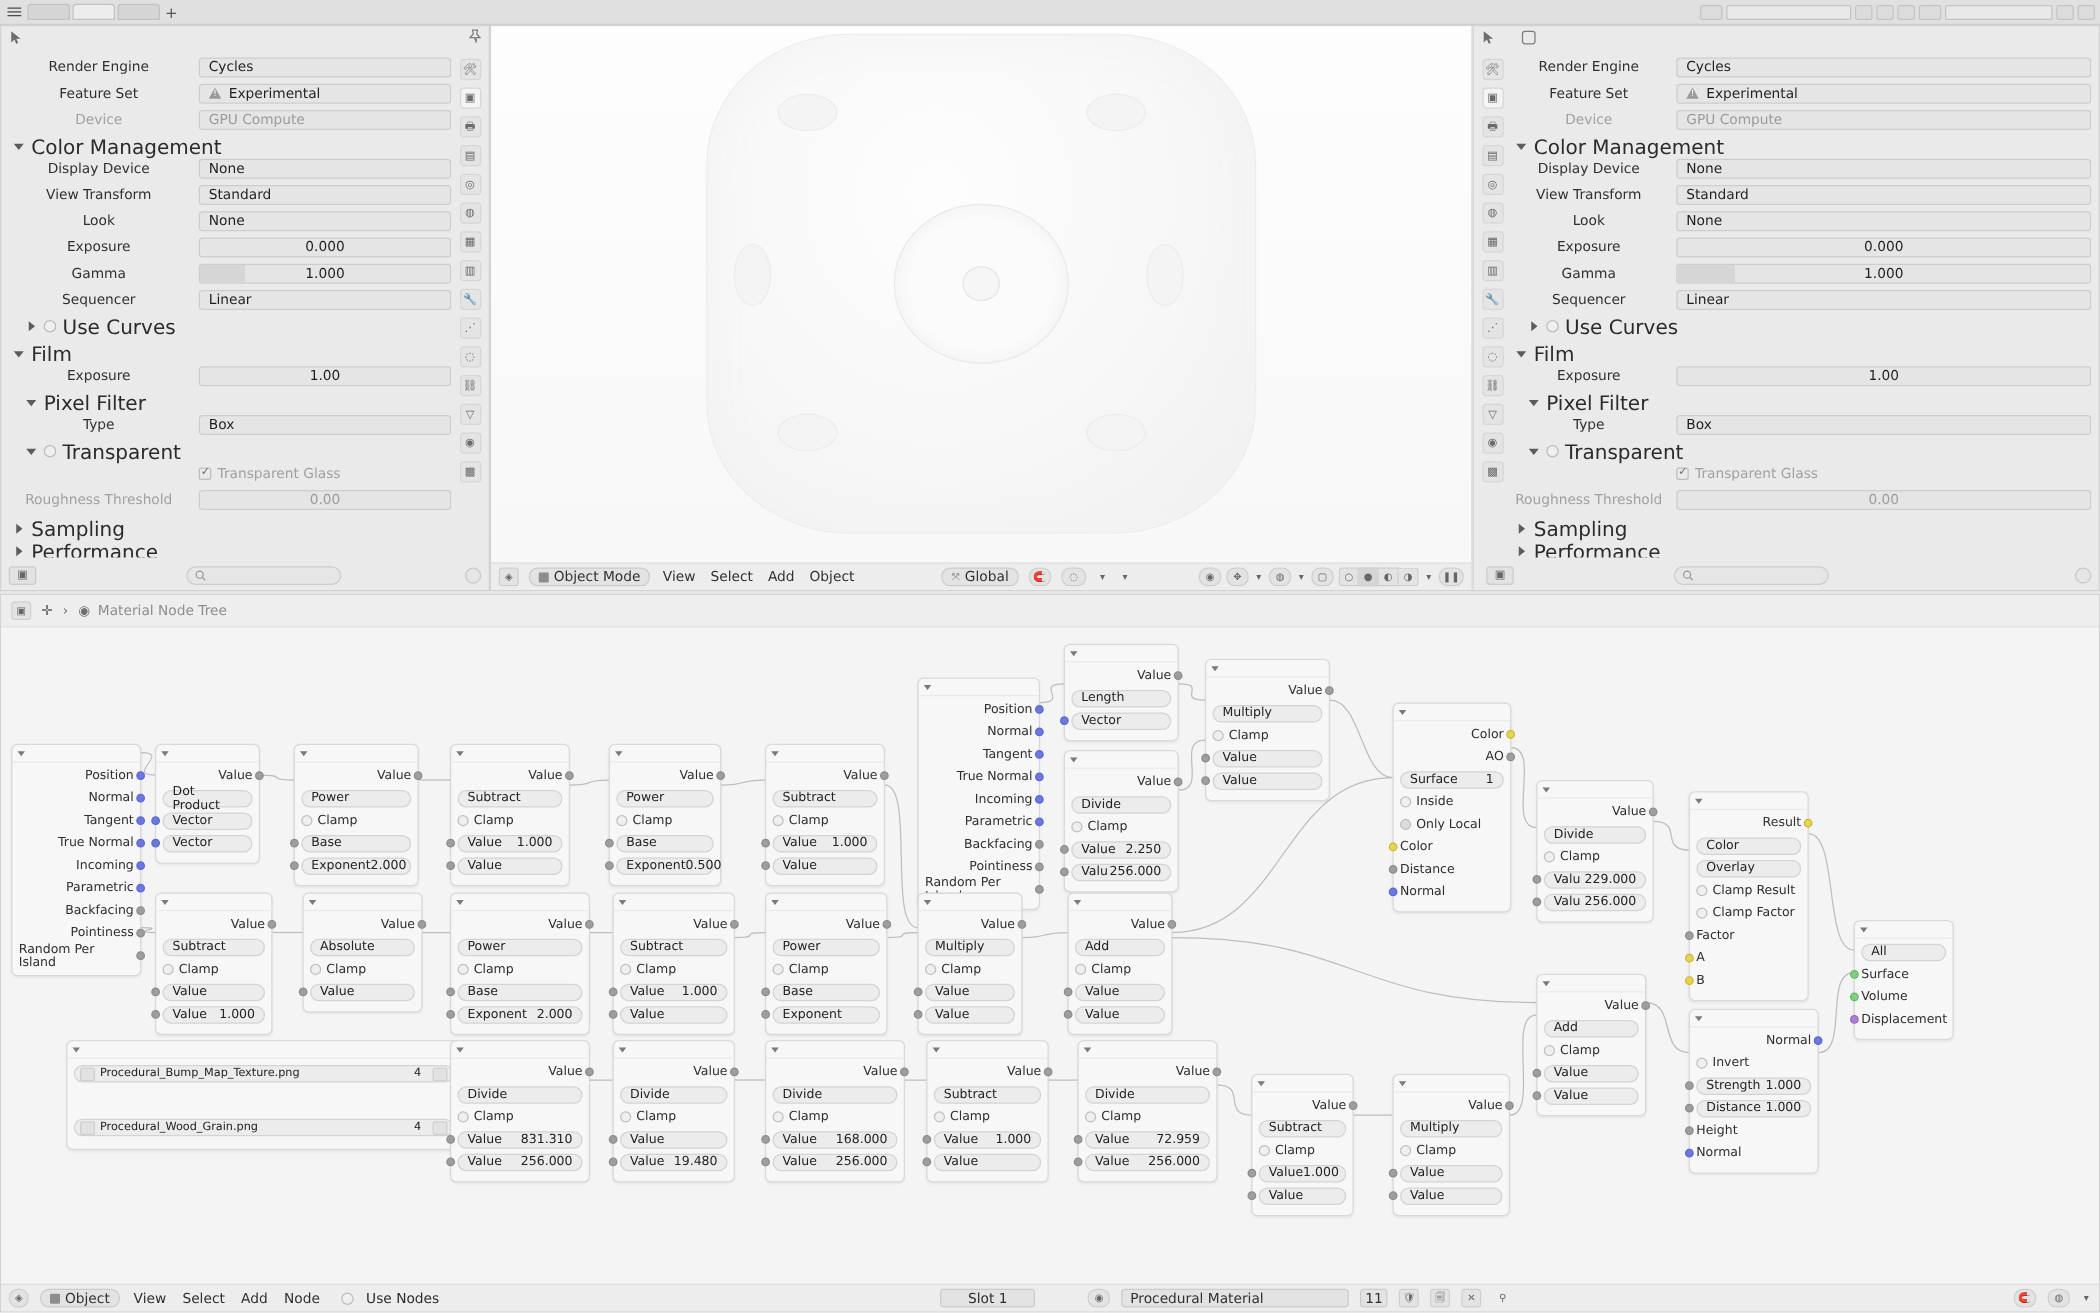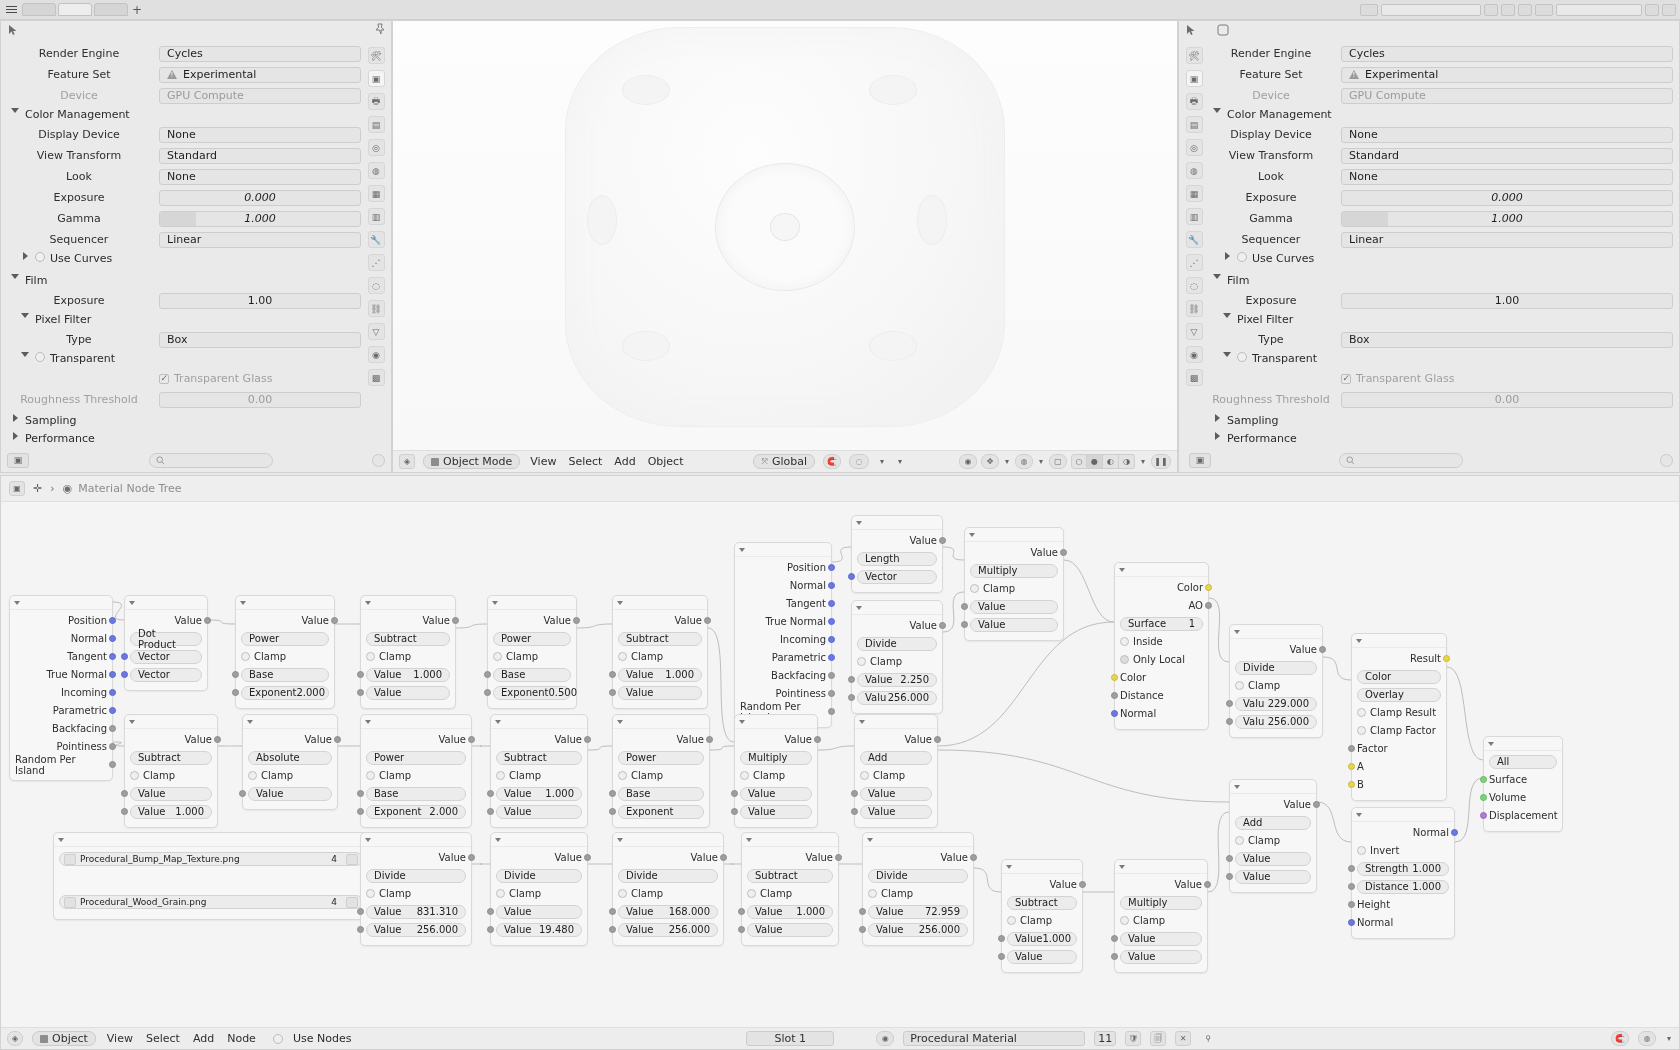--- a/index.html
+++ b/index.html
@@ -57,27 +57,27 @@
   .props-right .row .lbl { width: 132px; }
   .field {
     flex: 1; height: 16px; background: #e5e5e5; border: 1px solid #cdcdcd;
     border-radius: 3px; display:flex; align-items:center; padding: 0 7px; color:#1f1f1f;
     font-size: 11px;
   }
   .field.center { justify-content:center; }
   .field.dim { color:#9b9b9b; background:#e5e5e5; }
   .field.slider { position: relative; overflow: hidden; justify-content:center; }
   .field.slider .fill { position:absolute; left:0; top:0; bottom:0; background:#d6d6d6; }
-  .field.slider span { position: relative; font-style: italic; }
+  .field.slider span { position: relative; }
   .warn { display:inline-block; width:11px; height:10px; margin-right:5px; position:relative; }
   .warn:before { content:""; position:absolute; left:0; top:0; border-left:5px solid transparent; border-right:5px solid transparent; border-bottom:9px solid #9a9a9a; }
   .warn:after { content:"!"; position:absolute; left:3.5px; top:1px; font-size:7px; color:#fff; }
 
   .section { margin-top: 4px; }
-  .sec-head { display:flex; height: 18px; font-size: 11px; color:#2b2b2b; }
+  .sec-head { display:flex; align-items:center; height: 18px; font-size: 16px; color:#2b2b2b; }
   .tri { width: 0; height: 0; margin: 0 6px 0 4px; border-left: 4px solid transparent; border-right: 4px solid transparent; border-top: 5px solid #5c5c5c; }
   .tri.closed { border-top: 4px solid transparent; border-bottom: 4px solid transparent; border-left: 5px solid #5c5c5c; border-right: 0; margin-left:6px; margin-right:7px;}
   .subsec { margin-left: 10px; }
   .radio { width: 10px; height: 10px; border-radius: 50%; border: 1px solid #bdbdbd; background: #efefef; display:inline-block; margin-right: 5px; }
   .chk { width: 10px; height: 10px; border: 1px solid #bdbdbd; background: #eaeaea; display:inline-block; margin-right: 5px; border-radius:2px; position:relative;}
   .chk.on:after { content:"✓"; position:absolute; left:0.5px; top:-2px; font-size:9px; color:#6d6d6d; }
   .inline-lbl { color:#2f2f2f; }
   .inline-lbl.dim { color:#a0a0a0; }
 
   .prop-foot { position:absolute; left:0; right:0; bottom:0; height: 24px; display:flex; align-items:center; padding: 0 6px; }
@@ -1533,21 +1533,21 @@
       </div>
       <div class="vp-menu">View</div>
       <div class="vp-menu">Select</div>
       <div class="vp-menu">Add</div>
       <div class="vp-menu">Node</div>
       <div style="display:flex;align-items:center;gap:5px;margin-left:6px;">
         <span class="radio"></span>
         <span>Use Nodes</span>
       </div>
       <div style="flex:1"></div>
-      <div class="flat" style="width:88px;justify-content:center">Slot 1</div>
+      <div class="flat" style="width:76px;justify-content:center">Slot 1</div>
       <div style="flex:0 0 24px"></div>
       <div class="vp-ico" style="border-radius:7px;width:18px">◉</div>
       <div class="flat" style="width:182px">Procedural Material</div>
       <div class="flat" style="width:22px;justify-content:center">11</div>
       <div class="vp-ico">🛡</div>
       <div class="vp-ico">🗐</div>
       <div class="vp-ico">✕</div>
       <div class="vp-ico" style="border:none;background:none">⚲</div>
       <div style="flex:1"></div>
       <div class="vp-ico" style="border-radius:7px;width:18px">🧲</div>

